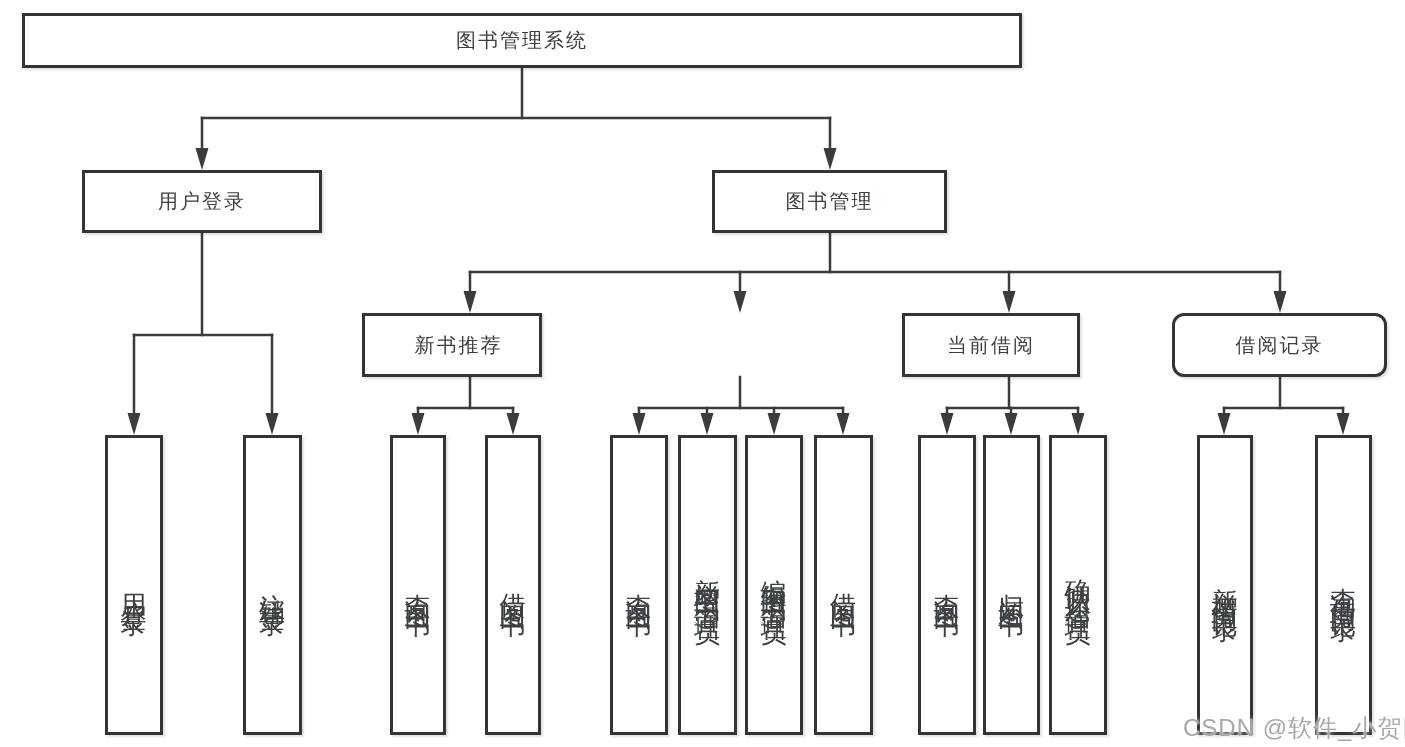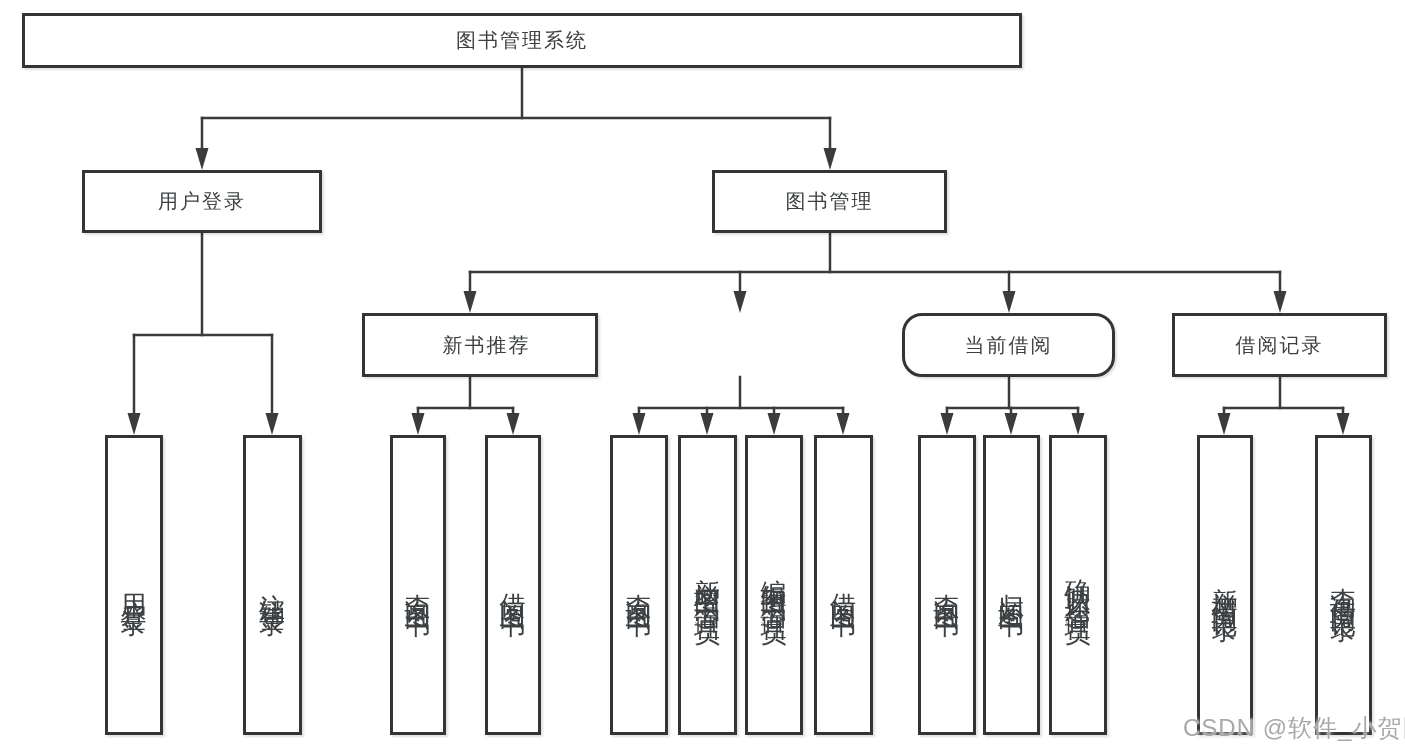--- a/index.html
+++ b/index.html
@@ -40,24 +40,24 @@
     writing-mode: vertical-rl;
     font-size: 26px;
     letter-spacing: 6px;
     line-height: 1;
     white-space: normal;
   }
   
   .n-root  { left: 22px;   top: 13px;  width: 1000px; height: 55px; }
   .n-login { left: 82px;   top: 170px; width: 240px;  height: 63px; }
   .n-mgmt  { left: 712px;  top: 170px; width: 235px;  height: 63px; }
-  .n-rec   { left: 362px;  top: 313px; width: 236px;  height: 64px; padding-left: 13px; }
+  .n-rec   { left: 362px;  top: 313px; width: 180px;  height: 64px; padding-left: 13px; }
   .n-bor   { left: 633px;  top: 313px; width: 214px;  height: 64px; }
-  .n-cur   { left: 902px;  top: 313px; width: 213px;  height: 64px; border-radius: 20px; }
-  .n-log   { left: 1172px; top: 313px; width: 215px;  height: 64px; }
+  .n-cur   { left: 902px;  top: 313px; width: 178px;  height: 64px; }
+  .n-log   { left: 1172px; top: 313px; width: 215px;  height: 64px; border-radius: 12px; }
   
   .leaf { top: 435px; height: 300px; }
   .lf1  { left: 105px;  width: 58px; }
   .lf2  { left: 243px;  width: 59px; }
   .lf3  { left: 390px;  width: 56px; }
   .lf4  { left: 485px;  width: 56px; }
   .lf5  { left: 610px;  width: 58px; }
   .lf6  { left: 678px;  width: 59px; }
   .lf7  { left: 745px;  width: 58px; }
   .lf8  { left: 814px;  width: 59px; }

